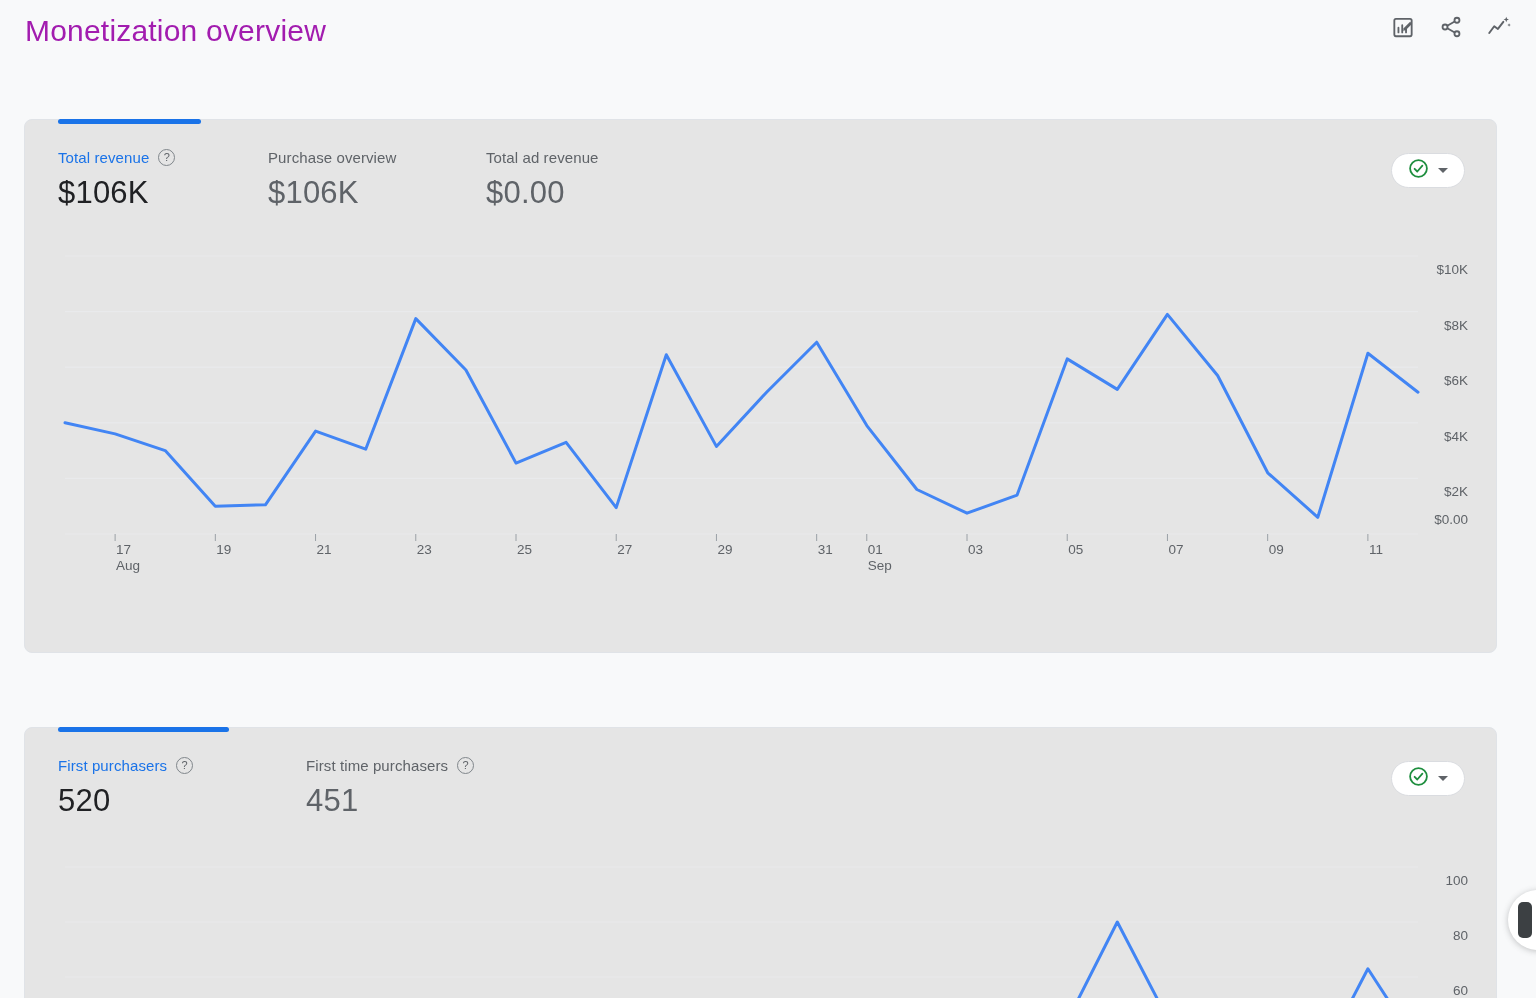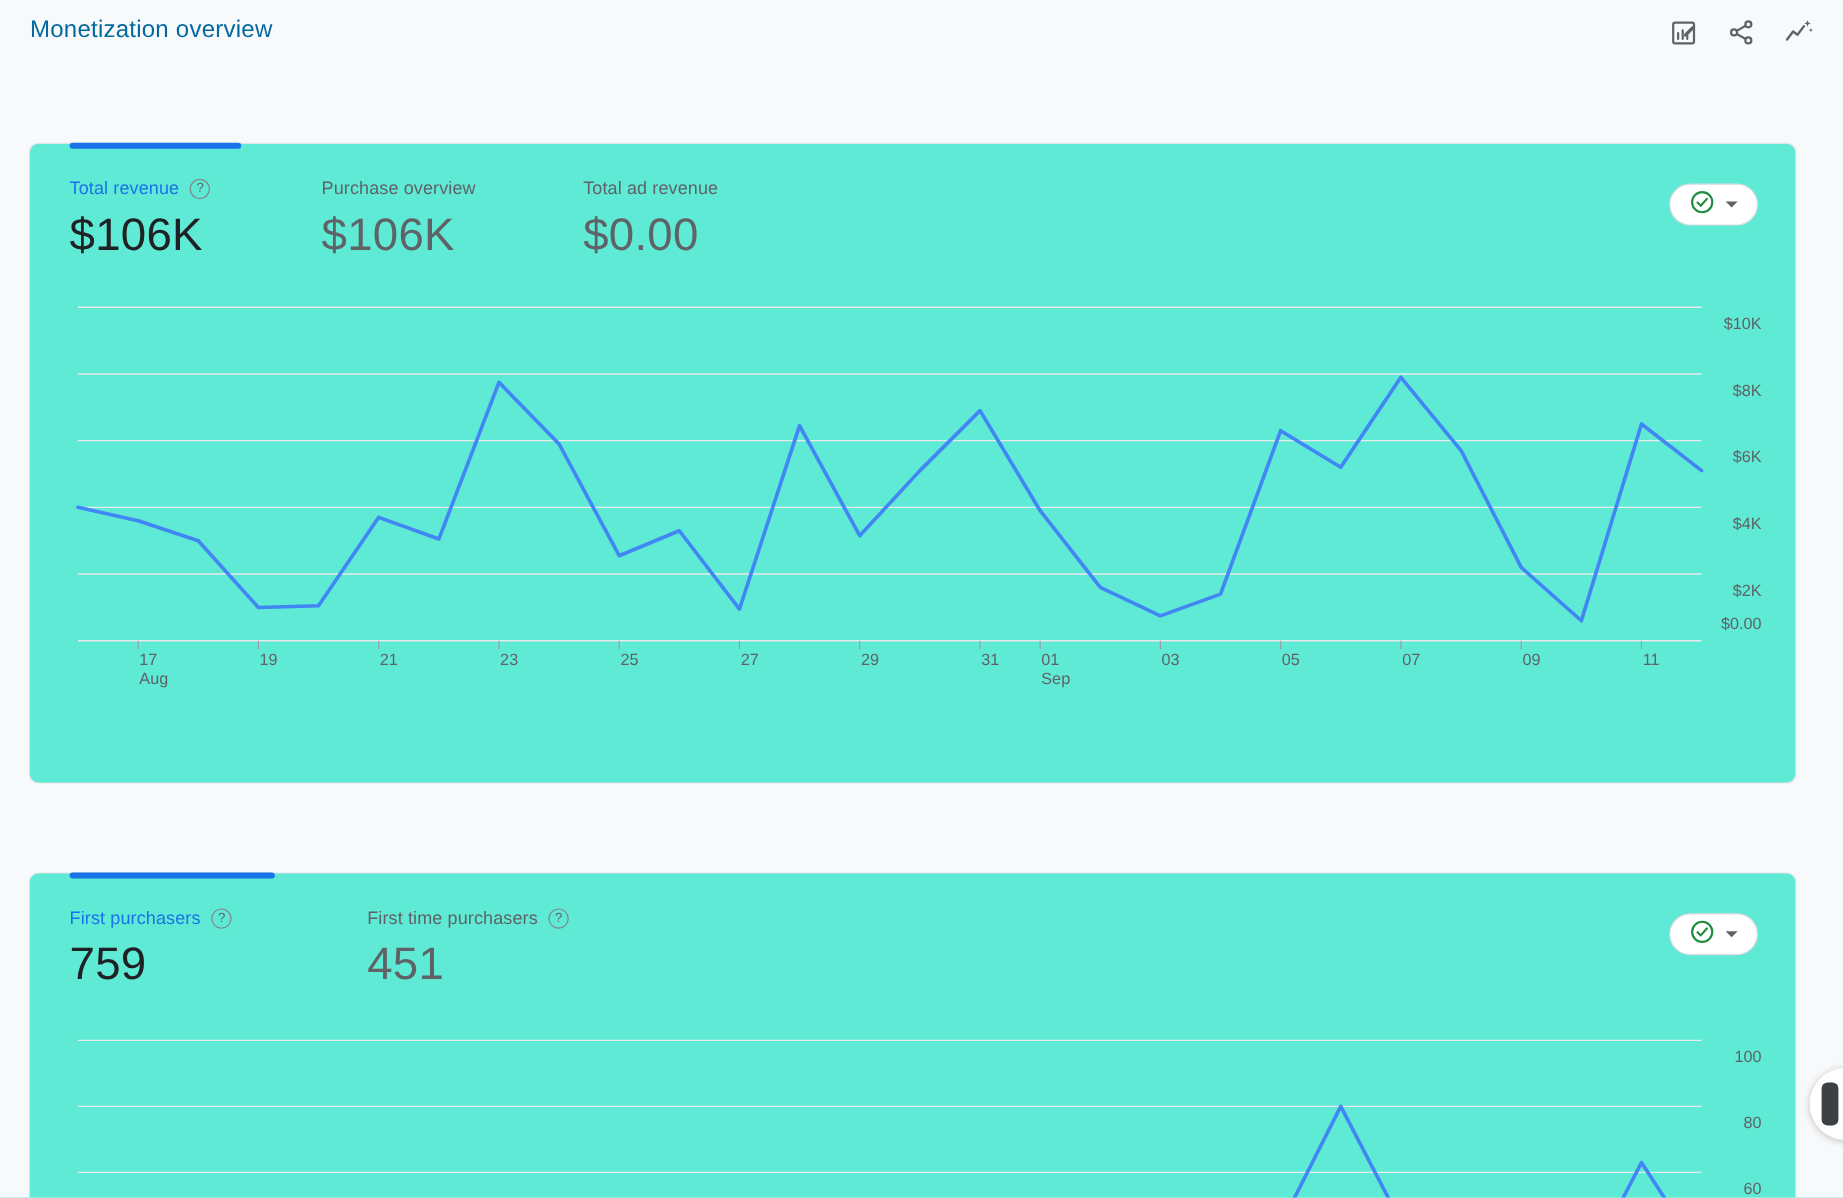--- a/index.html
+++ b/index.html
@@ -6,51 +6,51 @@
   html,body { width:1536px; height:998px; overflow:hidden; }
   body {
     position:relative;
     background:#f8f9fa;
     font-family:"Liberation Sans","DejaVu Sans",sans-serif;
     color:#202124;
   }
   
   .page-title {
     position:absolute; left:25px; top:14px;
-    font-size:20px; font-weight:400; color:#0369a1; letter-spacing:.2px;
+    font-size:30px; font-weight:400; color:#a21caf; letter-spacing:.2px;
   }
   .header-actions { position:absolute; top:10px; right:20px; display:flex; gap:14px; }
   .icon-btn {
     width:34px; height:34px; border:none; background:transparent; cursor:pointer;
     display:flex; align-items:center; justify-content:center; border-radius:50%;
   }
   .icon-btn svg { display:block; }
   
   .card {
     position:absolute; left:24px; width:1473px; height:534px;
-    background:#5eead4; border:1px solid #e0e3e7; border-radius:8px;
+    background:#e5e5e5; border:1px solid #e0e3e7; border-radius:8px;
   }
   .card.card-revenue   { top:119px; }
   .card.card-purchasers{ top:727px; }
   .tab-indicator {
     position:absolute; top:-1px; left:33px; height:5px;
     background:#1a73e8; border-radius:3px;
   }
   .card-revenue    .tab-indicator { width:143px; }
   .card-purchasers .tab-indicator { width:171px; }
   .metric-tab { position:absolute; top:29px; cursor:pointer; }
   .tab-label-row { display:flex; align-items:center; gap:9px; }
   .tab-label { font-size:15px; color:#5f6368; letter-spacing:.1px; }
   .metric-tab.active .tab-label { color:#1a73e8; }
   .help-icon {
     width:17px; height:17px; border:1.4px solid #80868b; border-radius:50%;
     color:#5f6368; font-size:11px; line-height:14px; text-align:center;
     display:inline-block; cursor:pointer;
   }
-  .tab-value { margin-top:9px; font-size:38px; font-weight:400; color:#5f6368; letter-spacing:.2px; }
+  .tab-value { margin-top:9px; font-size:31px; font-weight:400; color:#5f6368; letter-spacing:.2px; }
   .metric-tab.active .tab-value { color:#202124; }
   
   .quality-pill {
     position:absolute; top:33px; left:1366px; width:74px; height:35px;
     background:#fff; border:1px solid #dadce0; border-radius:18px;
     display:flex; align-items:center; justify-content:center; gap:9px; cursor:pointer;
   }
   .caret-down {
     width:0; height:0; border-left:5px solid transparent; border-right:5px solid transparent;
     border-top:5px solid #5f6368;
@@ -189,21 +189,21 @@
 </section>
 
 <section class="card card-purchasers">
   <div class="tab-indicator"></div>
 
   <div class="metric-tab active" style="left:33px">
     <div class="tab-label-row">
       <span class="tab-label">First purchasers</span>
       <span class="help-icon">?</span>
     </div>
-    <div class="tab-value">759</div>
+    <div class="tab-value">520</div>
   </div>
 
   <div class="metric-tab" style="left:281px">
     <div class="tab-label-row">
       <span class="tab-label">First time purchasers</span>
       <span class="help-icon">?</span>
     </div>
     <div class="tab-value">451</div>
   </div>
 

